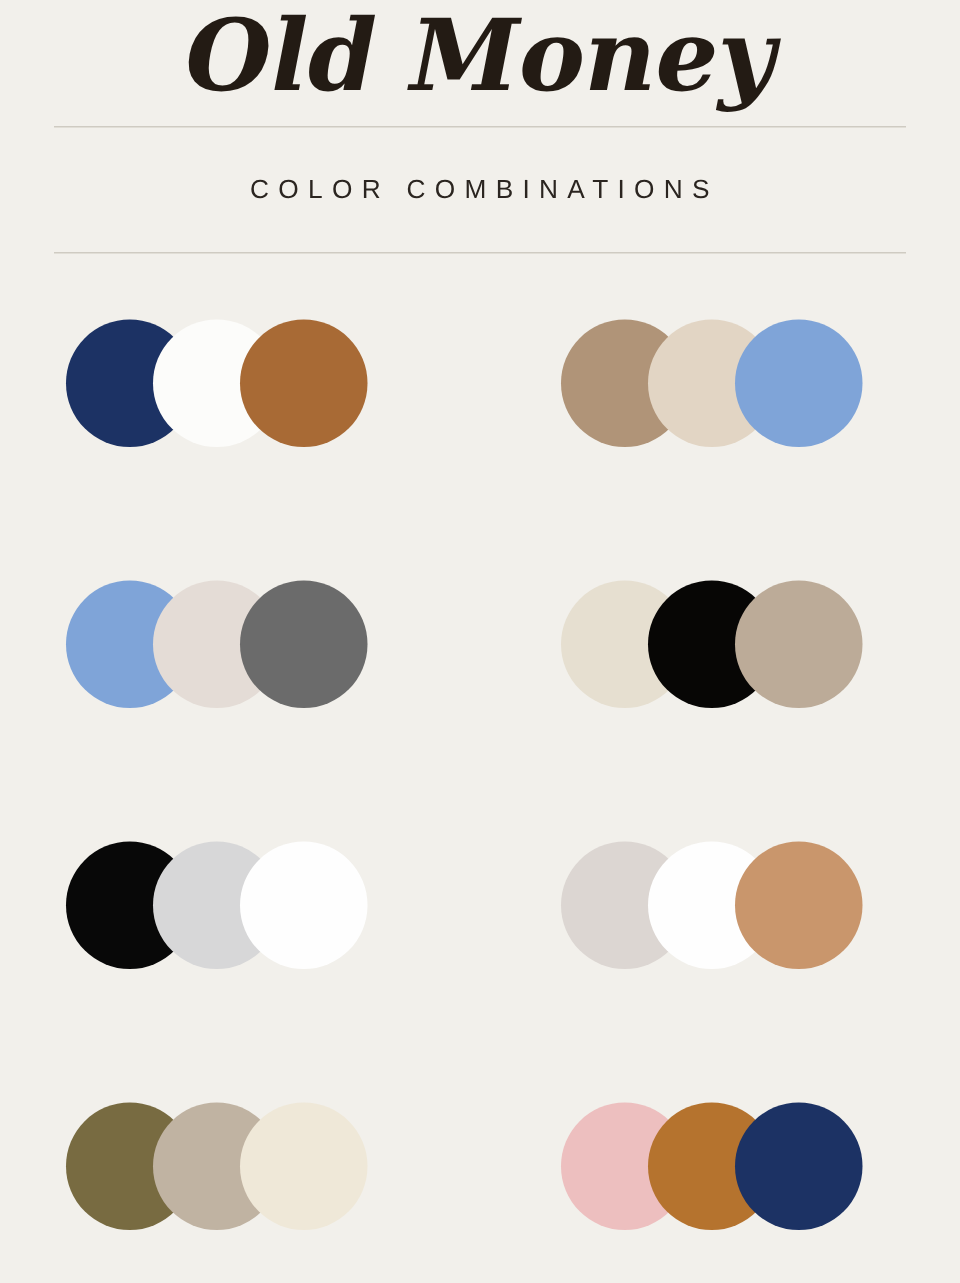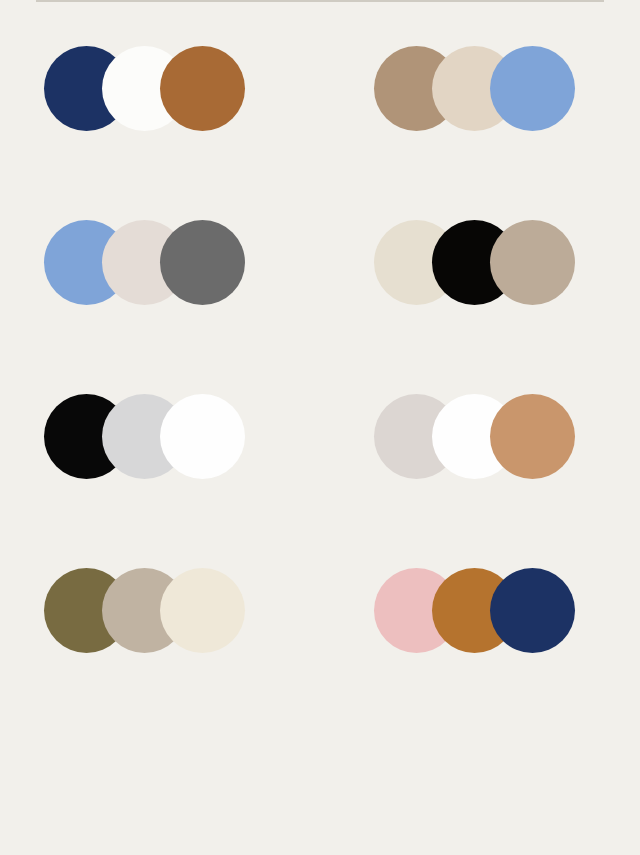--- a/index.html
+++ b/index.html
@@ -88,23 +88,25 @@
   .swatch.s0 { left: 0px;  z-index: 1; }
   .swatch.s1 { left: 58px; z-index: 2; }
   .swatch.s2 { left: 116px; z-index: 3; }
 </style>
 </head>
 <body>
 
 <div class="page">
 
   <div class="header">
+    <h1 class="title">Old Money</h1>
 
     <div class="rule"></div>
 
+    <div class="subtitle">COLOR COMBINATIONS</div>
 
     <div class="rule"></div>
   </div>
 
   <div class="palette-grid" id="palette-grid">
       <div class="combo">
         <div class="swatch s0" title="#1C3264" style="background: rgb(28, 50, 100);"></div>
         <div class="swatch s1" title="#FCFCFA" style="background: rgb(252, 252, 250);"></div>
         <div class="swatch s2" title="#A86A35" style="background: rgb(168, 106, 53);"></div>
       </div>

